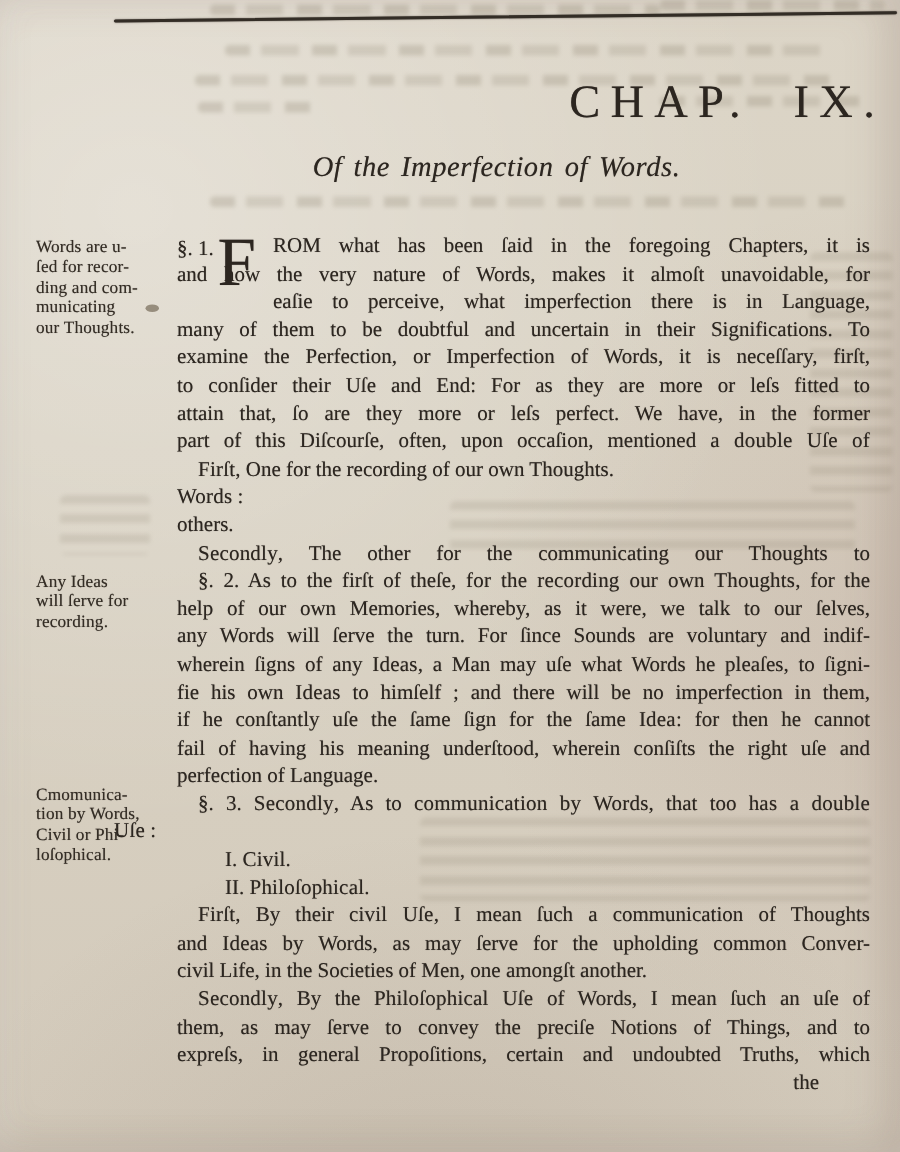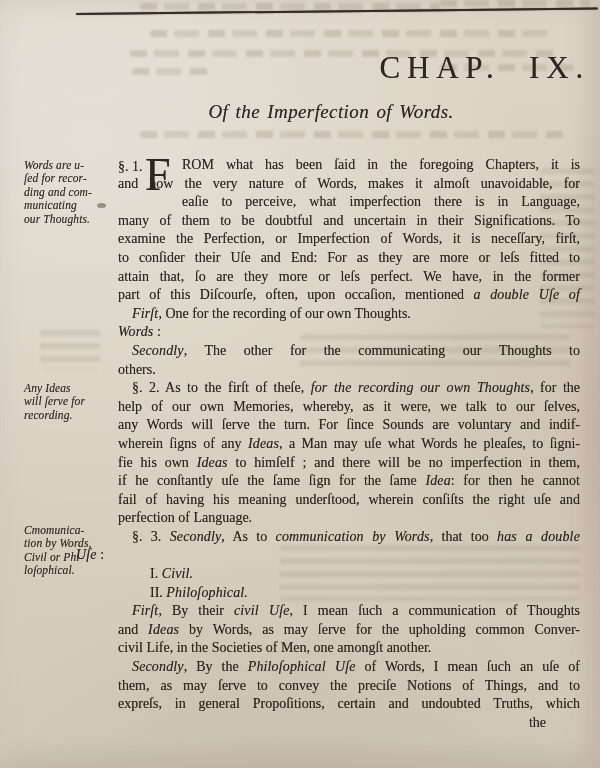--- a/index.html
+++ b/index.html
@@ -26,30 +26,30 @@
   }
   .blot{position:absolute;left:97px;top:203px;width:9px;height:5px;border-radius:50%;
     background:#6f6350;opacity:.65;filter:blur(0.4px);}
   .rule{position:absolute;left:76px;top:13px;width:522px;height:2px;background:#332d26;
     border-radius:1px;transform:rotate(-0.6deg);transform-origin:left center;
     box-shadow:0 0 1px rgba(51,45,38,.8);}
   .heading{position:absolute;top:50px;left:60px;width:530px;margin:0;text-align:right;
     font-size:31px;font-weight:normal;letter-spacing:0.22em;word-spacing:0.45em;}
   .subtitle{position:absolute;top:101px;left:60px;width:542px;text-align:center;
     font-style:italic;font-size:19px;letter-spacing:0.02em;word-spacing:0.12em;}
-  .mnote{position:absolute;left:24px;width:94px;font-style:italic;font-size:11.5px;
+  .mnote{position:absolute;left:24px;width:94px;font-size:11.5px;
     line-height:13.4px;color:#342d25;letter-spacing:0.01em;}
   .mnote1{top:159px}.mnote2{top:382px}.mnote3{top:524px}
   .body-text{position:absolute;left:118px;top:156px;width:462px;font-size:14px;}
   .bl{height:18.6px;line-height:18.6px;text-align:justify;white-space:normal;}
   .bl.j{text-align-last:justify;}
   .bl.r{text-align:center;text-align-last:right;padding-right:34px;}
   .ind1{padding-left:14px}.ind2{padding-left:32px}.ind3{padding-left:64px}
   .out{margin-left:-42px}
-  .it{font-style:italic;letter-spacing:0.01em;}
+  .it{letter-spacing:0.01em;}
   .secnum{position:absolute;left:0;top:3px;font-size:14px;}
   .dropcap{position:absolute;left:27px;top:-3px;font-size:46px;line-height:44px;font-weight:normal;}
 </style>
 </head>
 <body>
 
 <div class="page">
 
   <div class="bleed" style="left:140px;top:3px;width:300px;"></div>
   <div class="bleed" style="left:440px;top:0px;width:150px;"></div>
@@ -94,22 +94,22 @@
   <div class="bl ind3 j"><span>ROM what has been ſaid in the foregoing Chapters, it is</span></div>
       <div class="bl ind0 j"><span>and how the very nature of Words, makes it almoſt unavoidable, for</span></div>
       <div class="bl ind3 j"><span>eaſie to perceive, what imperfection there is in Language,</span></div>
       <div class="bl ind0 j"><span>many of them to be doubtful and uncertain in their Significations. To</span></div>
       <div class="bl ind0 j"><span>examine the Perfection, or Imperfection of Words, it is neceſſary, firſt,</span></div>
       <div class="bl ind0 j"><span>to conſider their Uſe and End: For as they are more or leſs fitted to</span></div>
       <div class="bl ind0 j"><span>attain that, ſo are they more or leſs perfect. We have, in the former</span></div>
       <div class="bl ind0 j"><span>part of this Diſcourſe, often, upon occaſion, mentioned </span><span class="it">a double Uſe of</span></div>
       <div class="bl ind1"><span class="it">Firſt</span><span>, One for the recording of our own Thoughts.</span></div>
       <div class="bl ind0"><span class="it">Words</span><span> :</span></div>
+      <div class="bl ind0"><span>others.</span></div>
       <div class="bl ind1 j"><span class="it">Secondly</span><span>, The other for the communicating our Thoughts to</span></div>
-      <div class="bl ind0"><span>others.</span></div>
       <div class="bl ind1 j"><span>§. 2. As to the firſt of theſe, </span><span class="it">for the recording our own Thoughts</span><span>, for the</span></div>
       <div class="bl ind0 j"><span>help of our own Memories, whereby, as it were, we talk to our ſelves,</span></div>
       <div class="bl ind0 j"><span>any Words will ſerve the turn. For ſince Sounds are voluntary and indif-</span></div>
       <div class="bl ind0 j"><span>wherein ſigns of any </span><span class="it">Ideas</span><span>, a Man may uſe what Words he pleaſes, to ſigni-</span></div>
       <div class="bl ind0 j"><span>fie his own </span><span class="it">Ideas</span><span> to himſelf ; and there will be no imperfection in them,</span></div>
       <div class="bl ind0 j"><span>if he conſtantly uſe the ſame ſign for the ſame </span><span class="it">Idea</span><span>: for then he cannot</span></div>
       <div class="bl ind0 j"><span>fail of having his meaning underſtood, wherein conſiſts the right uſe and</span></div>
       <div class="bl ind0"><span>perfection of Language.</span></div>
       <div class="bl ind1 j"><span>§. 3. </span><span class="it">Secondly</span><span>, As to </span><span class="it">communication by Words</span><span>, that too </span><span class="it">has a double</span></div>
       <div class="bl ind0 out"><span class="it">Uſe</span><span> :</span></div>

